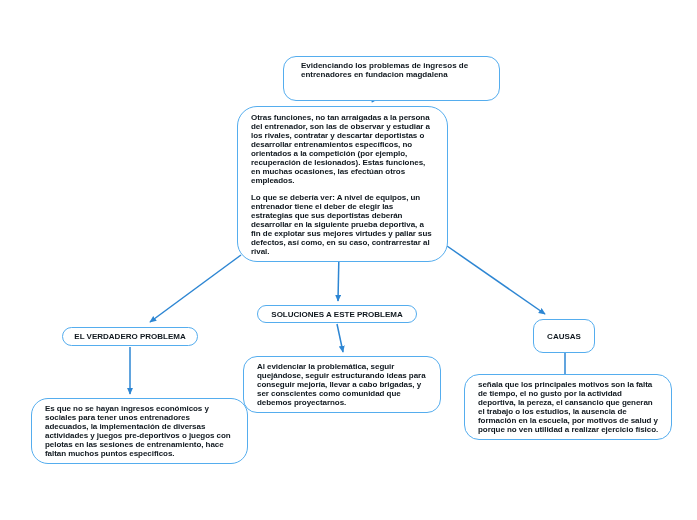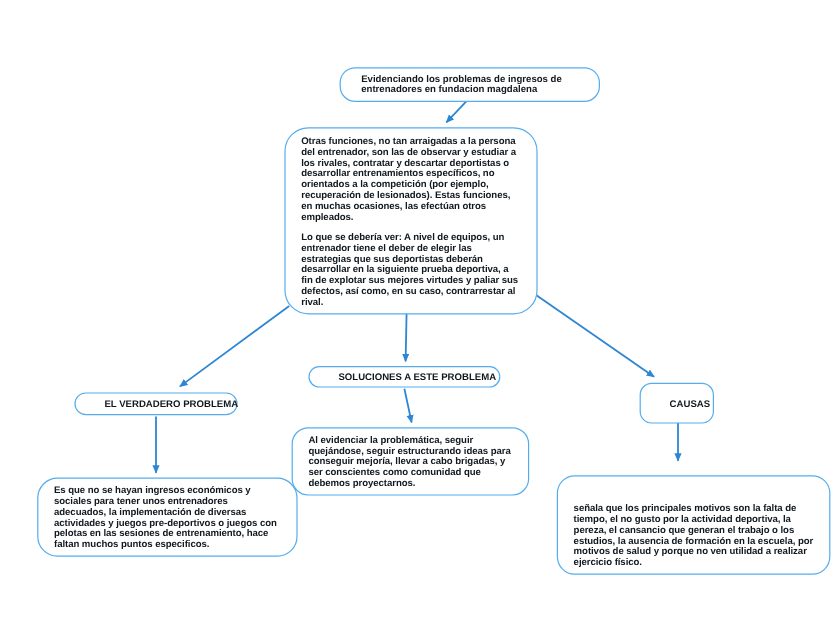--- a/index.html
+++ b/index.html
@@ -29,34 +29,35 @@
   .node--para {
     line-height: 9px;
     padding: 6px 12px 5px 13px;
     letter-spacing: -0.05px;
   }
   .node--para p { margin: 0; }
   .node--para p + p { margin-top: 8px; }
   .node--label {
     display: flex;
     align-items: center;
+    justify-content: center;
     text-align: center;
     line-height: 9px;
     padding: 0 24px;
     white-space: nowrap;
   }
   
-  .n-root   { left: 283px; top: 56px;  width: 217px; min-height: 27px; border-radius: 13px; padding: 4px 10px 4px 17px; line-height: 9.3px; }
+  .n-root   { left: 283px; top: 56px;  width: 217px; min-height: 27px; border-radius: 13px; padding: 4px 10px 20px 17px; line-height: 9.3px; }
   .n-main   { left: 237px; top: 106px; width: 211px; min-height: 146px; border-radius: 20px; }
   .n-problem-label   { left: 62px;  top: 327px; width: 136px; height: 19px; border-radius: 10px; }
   .n-solutions-label { left: 257px; top: 305px; width: 160px; height: 18px; border-radius: 9px; }
   .n-causes-label    { left: 533px; top: 319px; width: 62px;  height: 34px; border-radius: 10px; }
   .n-problem-detail   { left: 31px;  top: 398px; width: 217px; min-height: 66px; border-radius: 17px; padding-top: 5px; }
   .n-solutions-detail { left: 243px; top: 356px; width: 198px; min-height: 48px; border-radius: 14px; padding-top: 5px; }
-  .n-causes-detail    { left: 464px; top: 396px; width: 228px; min-height: 65px; border-radius: 15px; padding-top: 22px; }
+  .n-causes-detail    { left: 464px; top: 374px; width: 208px; min-height: 65px; border-radius: 15px; padding-top: 5px; }
 </style>
 </head>
 <body>
 
 <div class="canvas">
 
   <svg class="connectors" viewBox="0 0 697 520" xmlns="http://www.w3.org/2000/svg">
     <defs>
       <marker id="arrow" markerWidth="9" markerHeight="8" refX="6.2" refY="3" orient="auto" markerUnits="userSpaceOnUse">
         <path d="M0,0 L7,3 L0,6 Z" fill="#2d86d3"></path>

